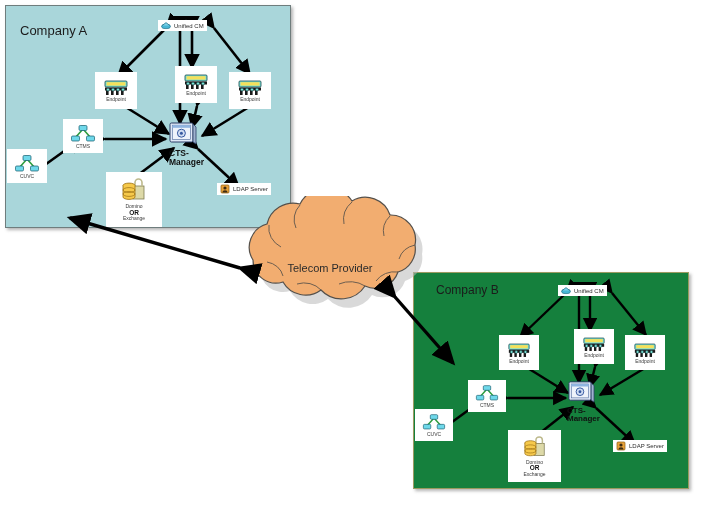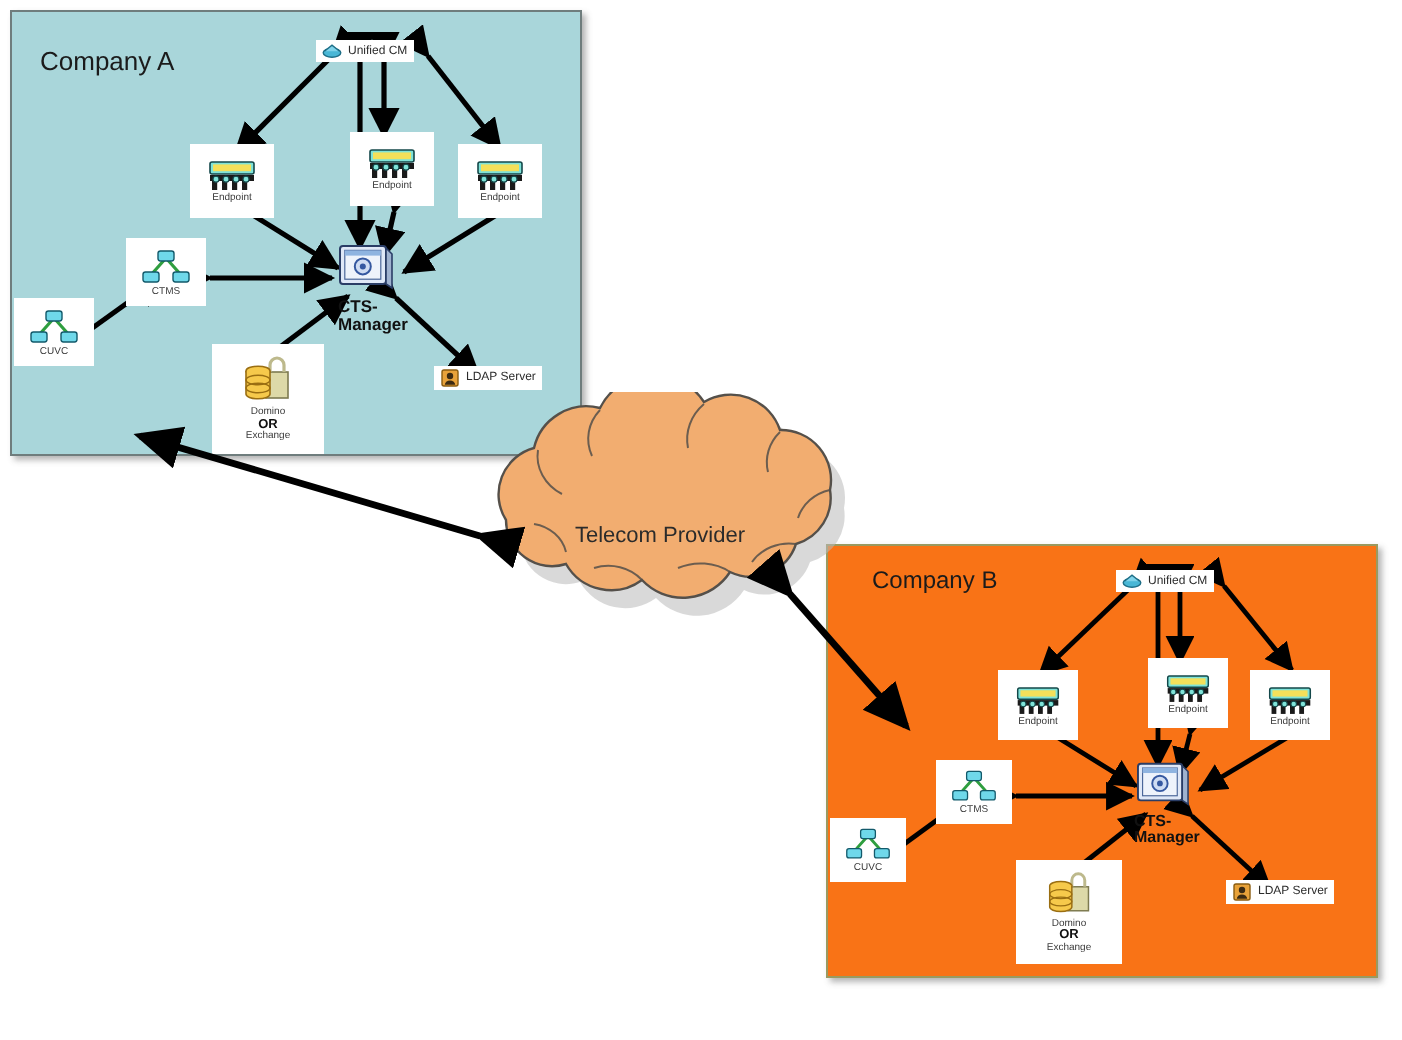--- a/index.html
+++ b/index.html
@@ -11,21 +11,21 @@
   
   .panel{position:absolute;box-sizing:border-box;border:1px solid #6f7d7d;
          box-shadow:2px 2px 3px rgba(90,90,90,.45);}
   .panel.grid{
     background-image:
       linear-gradient(to right, rgba(255,255,255,.35) 1px, transparent 1px),
       linear-gradient(to bottom, rgba(255,255,255,.35) 1px, transparent 1px);
     background-size:6px 6px;
   }
   #panel-a{left:5px;top:5px;width:286px;height:223px;background:#a9d6da;}
-  #panel-b{left:413px;top:272px;width:276px;height:217px;background:#f97316;
+  #panel-b{left:413px;top:272px;width:276px;height:217px;background:#15803d;
            border-color:#9a9a60;}
   .panel-title{position:absolute;color:#1b1b1b;font-weight:400;white-space:nowrap;}
   #panel-a .panel-title{left:14px;top:17px;font-size:13px;}
   #panel-b .panel-title{left:22px;top:10px;font-size:12px;}
 
   
   .node{position:absolute;display:flex;flex-direction:column;align-items:center;
         justify-content:flex-start;}
   .node .chip{background:#ffffff;display:flex;flex-direction:column;
               align-items:center;justify-content:center;padding:2px 3px 1px;}

